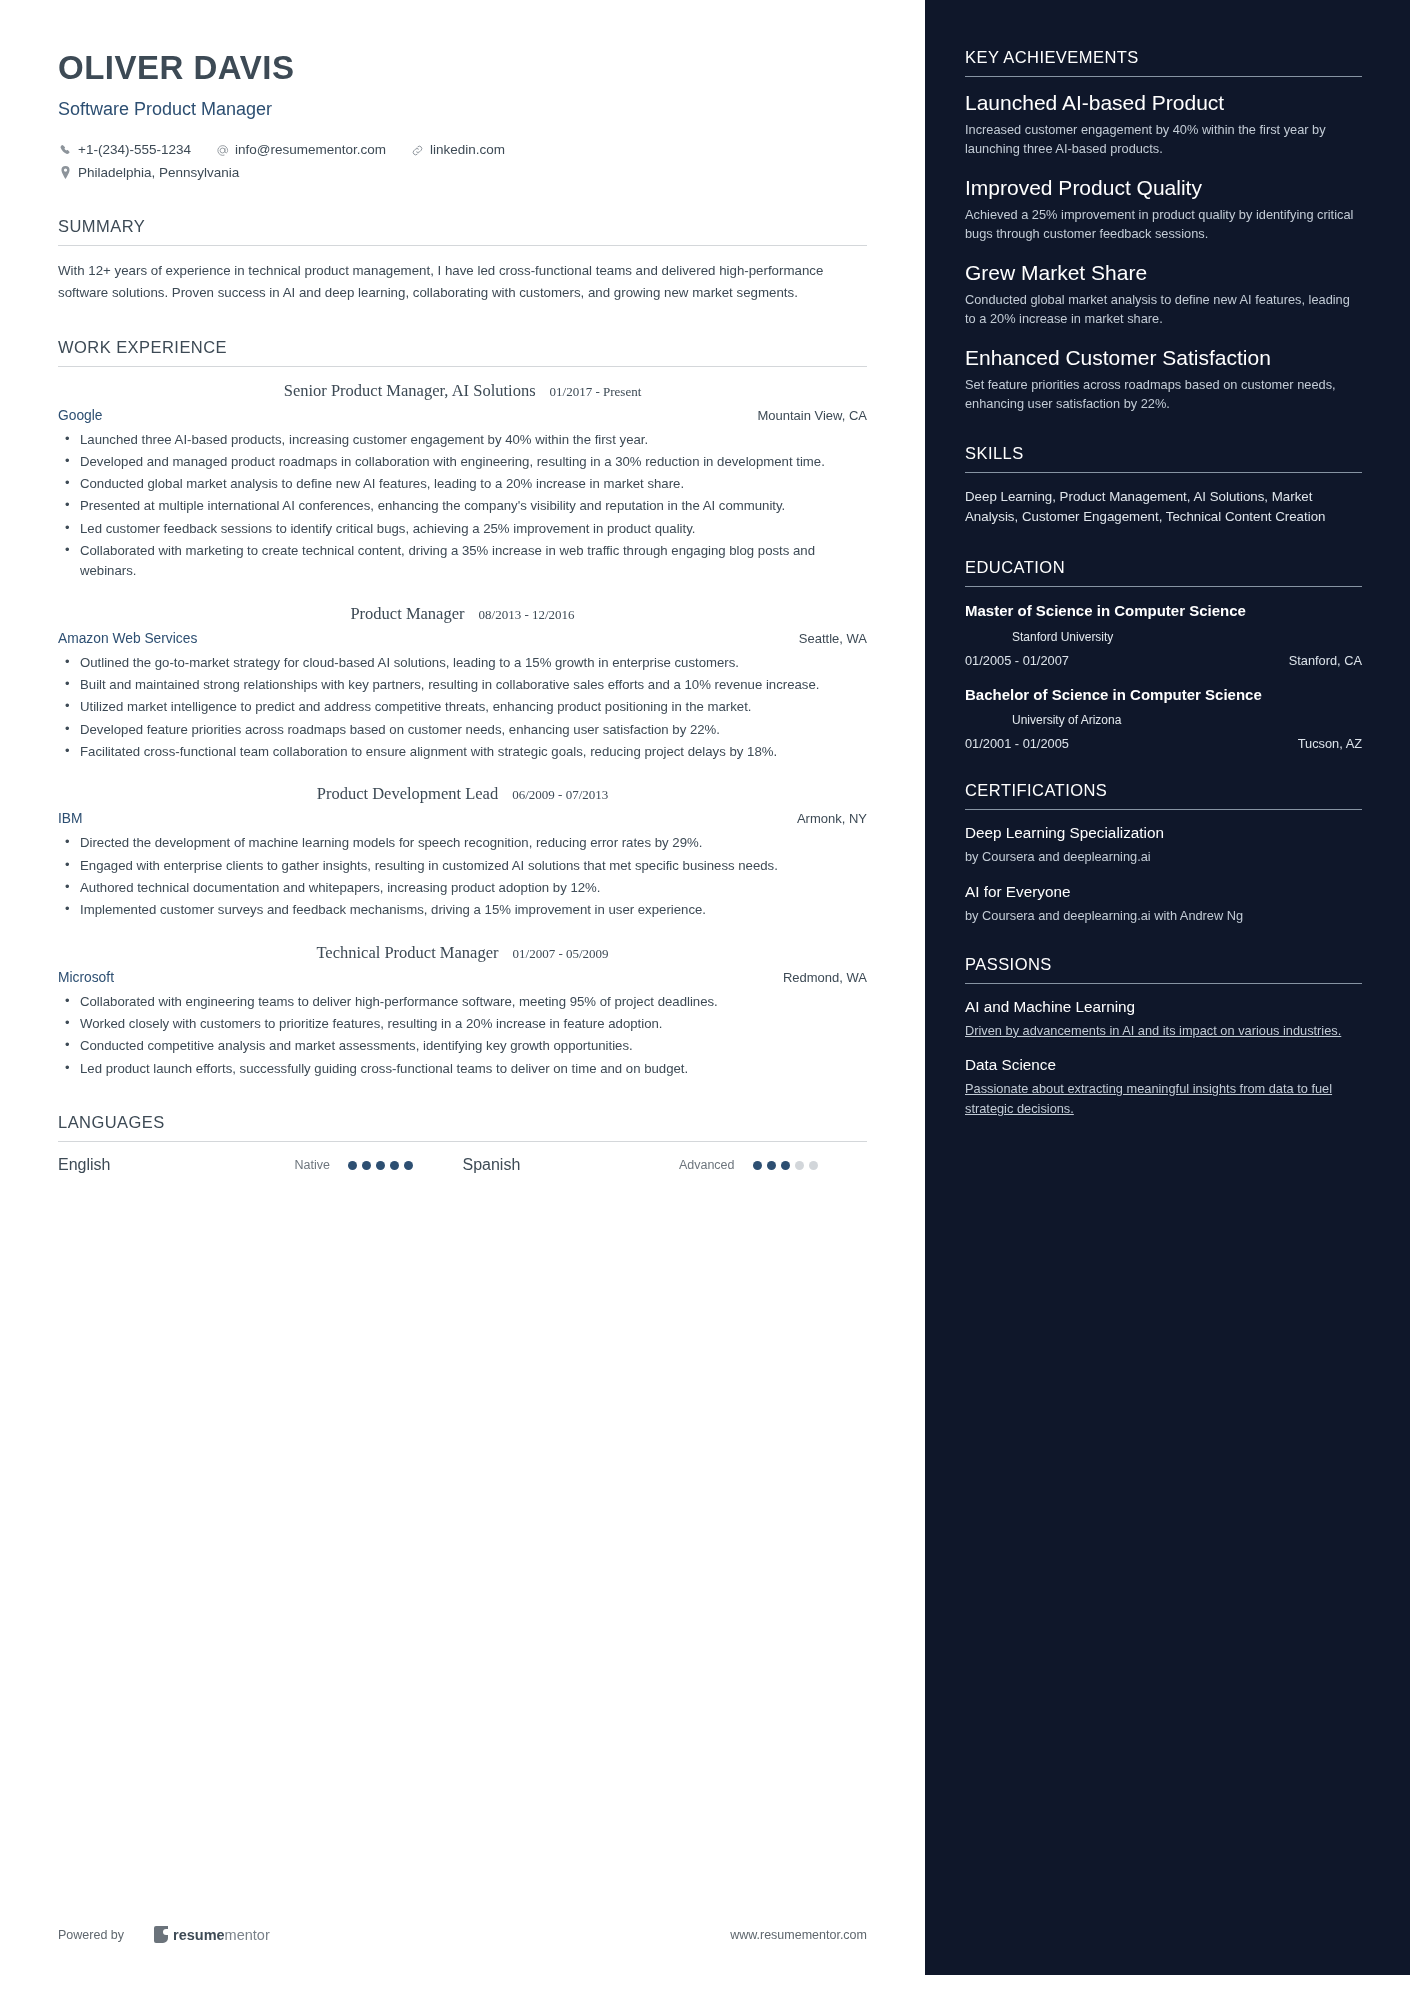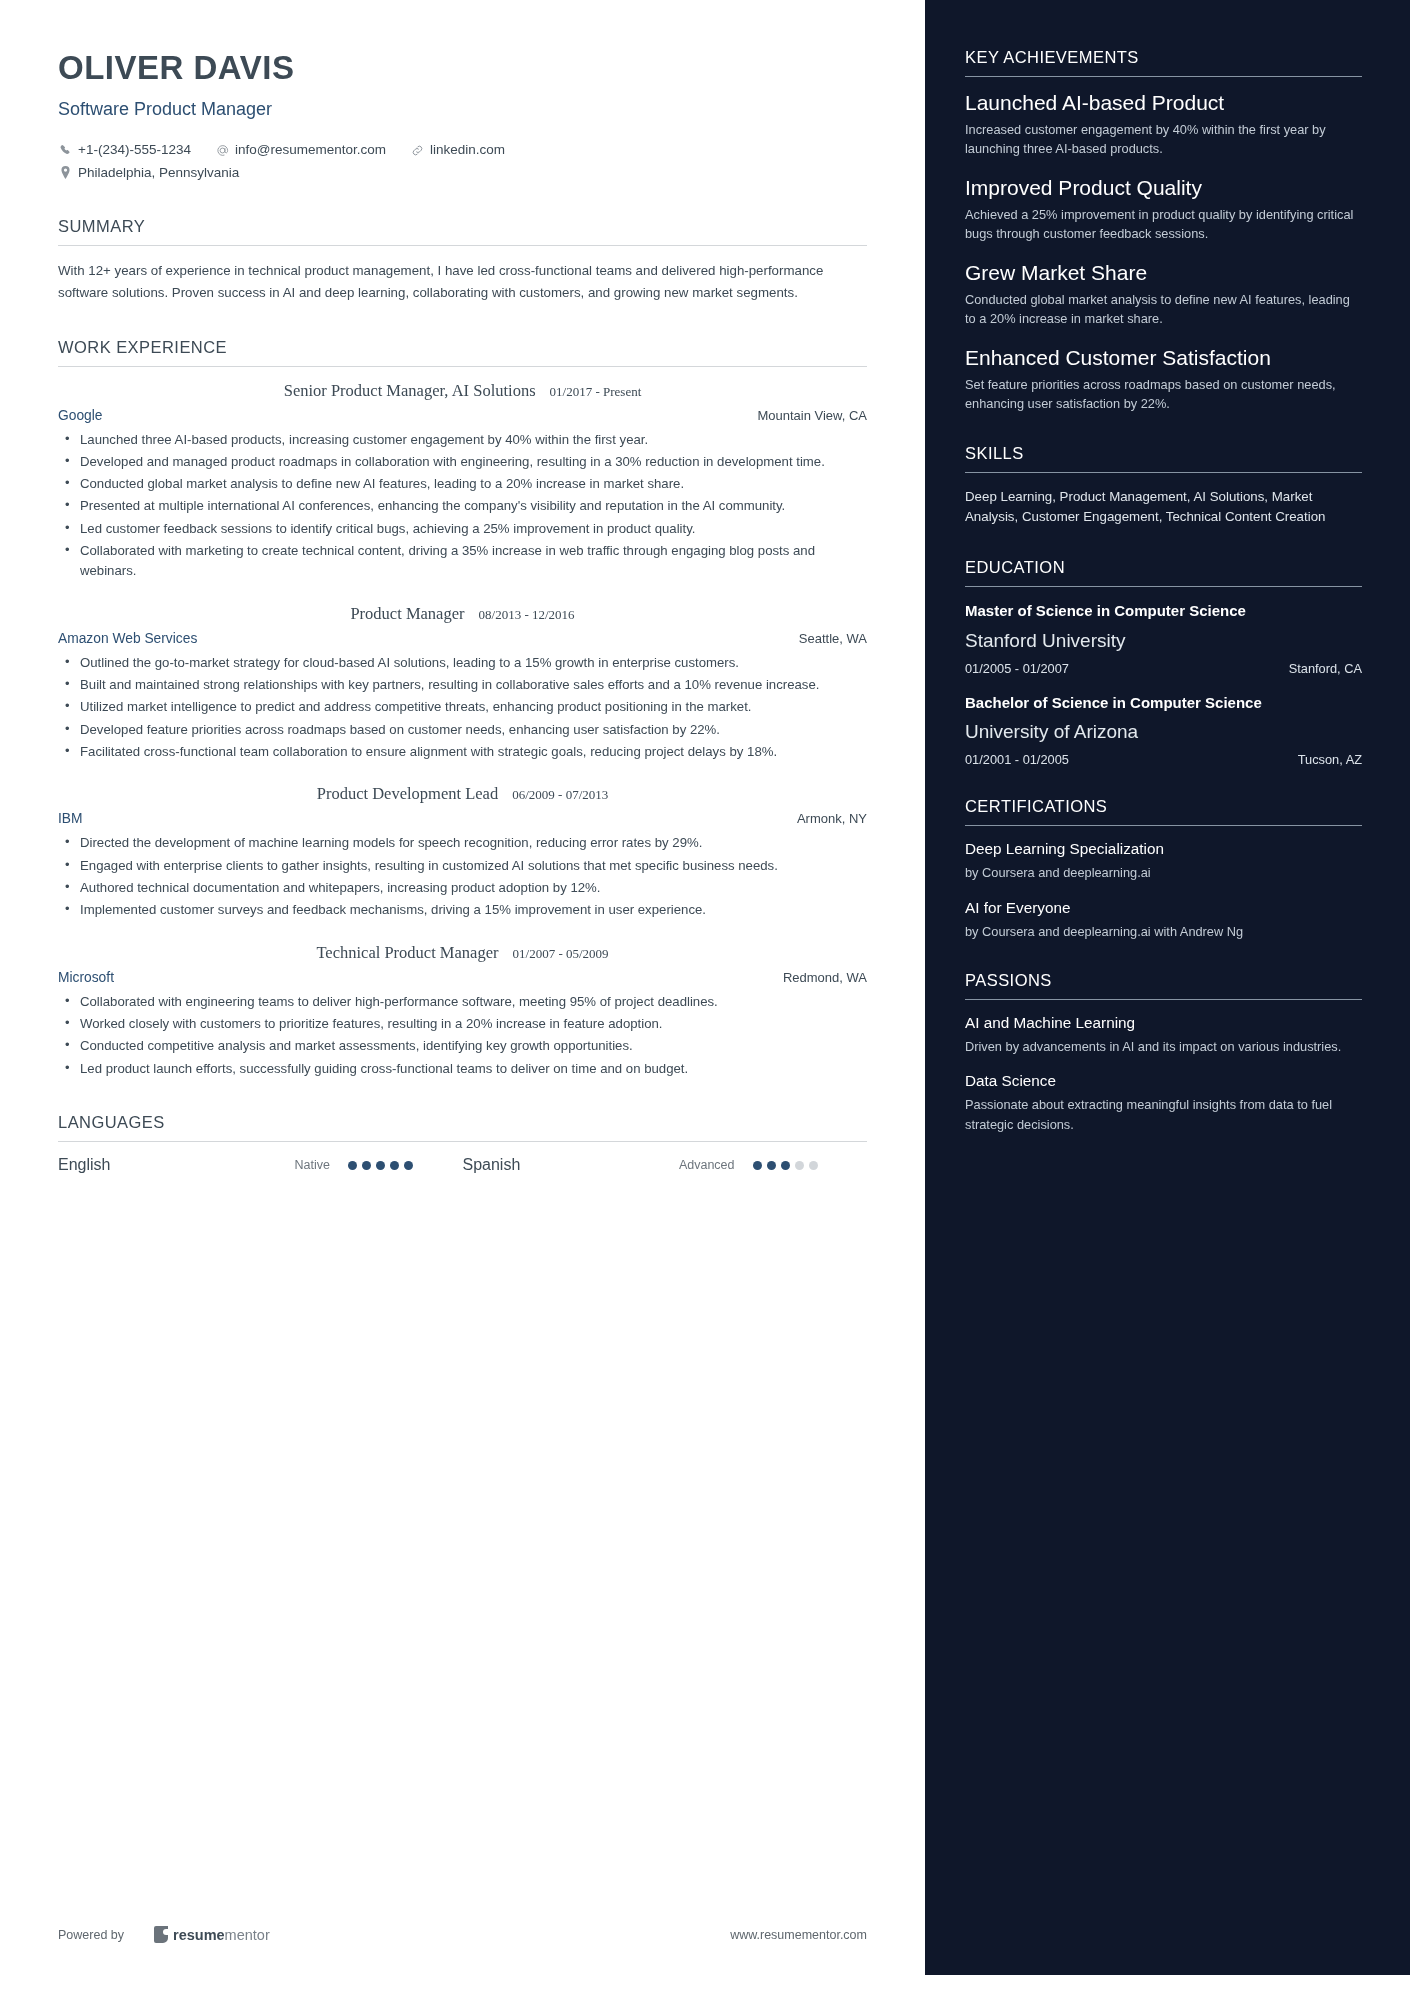--- a/index.html
+++ b/index.html
@@ -239,36 +239,37 @@
   }
   .edu { margin-bottom: 17px; }
   .edu-degree {
     font-size: 15px;
     font-weight: bold;
     color: #ffffff;
     line-height: 1.32;
     margin-bottom: 9px;
   }
   .edu-school {
-    font-size: 19px;
+    font-size: 12px;
     color: #e3e9ee;
     margin-bottom: 9px;
+    margin-left: 47px;
   }
   .edu-meta {
     display: flex;
     justify-content: space-between;
     font-size: 12.8px;
     color: #dce3ea;
   }
   .cert { margin-bottom: 16px; }
   .cert-title { font-size: 15.3px; color: #ffffff; margin-bottom: 5px; }
   .cert-by { font-size: 12.8px; line-height: 1.5; color: #c3ccd6; }
   .pas { margin-bottom: 16px; }
   .pas-title { font-size: 15.3px; color: #ffffff; margin-bottom: 5px; }
-  .pas-desc { font-size: 12.8px; line-height: 1.52; color: #c3ccd6; }
+  .pas-desc { font-size: 12.8px; line-height: 1.52; color: #c3ccd6; text-decoration: underline; }
 </style>
 </head>
 <body>
 
 <div class="page">
 
   <div class="main-col">
 
     <div class="name">OLIVER DAVIS</div>
     <div class="job-title">Software Product Manager</div>

